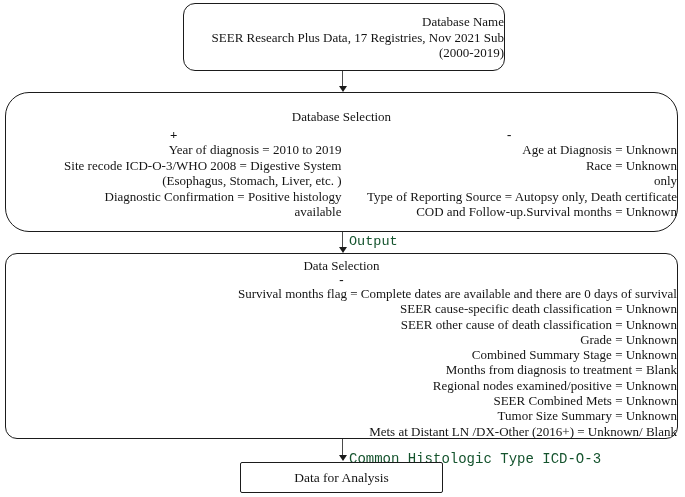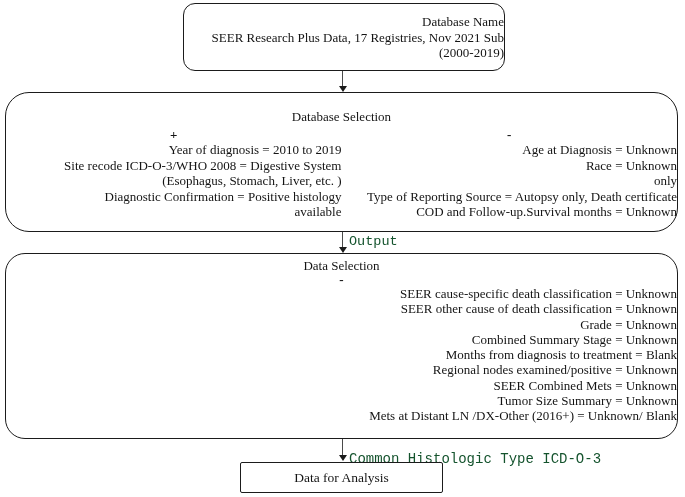--- a/index.html
+++ b/index.html
@@ -35,21 +35,21 @@
     border-radius: 24px; padding-top: 16px;
   }
   .box-title { text-align: center; font-size: 13px; line-height: 16px; }
   .cols { display: flex; margin-top: 2px; }
   .col { flex: 1 1 50%; text-align: center; }
   .col .tline { line-height: 15.4px; }
   .sign { text-align: center; font-size: 13px; line-height: 15.4px; font-weight: bold; }
   
   .box-datasel {
     left: 5px; top: 253px; width: 673px; height: 186px;
-    border-radius: 20px; padding-top: 4px;
+    border-radius: 12px; padding-top: 4px;
   }
   .box-datasel .sign { line-height: 12px; }
   .box-datasel .tline { line-height: 15.3px; }
   
   .box-analysis {
     left: 240px; top: 462px; width: 203px; height: 31px;
     border-radius: 2px;
     display: flex; align-items: center; justify-content: center;
     font-size: 13.5px;
   }
@@ -105,20 +105,21 @@
     </div>
   </div>
 
   <div class="vline" style="left:342px; top:232px; height:16px;"></div>
   <div class="ahead" style="left:339px; top:247px;"></div>
   <div class="arrow-label" style="left:349px; top:234px;">Output</div>
 
   <div class="box box-datasel">
     <div class="box-title">Data Selection</div>
     <div class="sign">-</div>
+    <div class="tline">Survival months flag = Complete dates are available and there are 0 days of survival</div>
     <div class="tline">SEER cause-specific death classification = Unknown</div>
     <div class="tline">SEER other cause of death classification = Unknown</div>
     <div class="tline">Grade = Unknown</div>
     <div class="tline">Combined Summary Stage = Unknown</div>
     <div class="tline">Months from diagnosis to treatment = Blank</div>
     <div class="tline">Regional nodes examined/positive = Unknown</div>
     <div class="tline">SEER Combined Mets = Unknown</div>
     <div class="tline">Tumor Size Summary = Unknown</div>
     <div class="tline">Mets at Distant LN /DX-Other (2016+) = Unknown/ Blank</div>
   </div>

